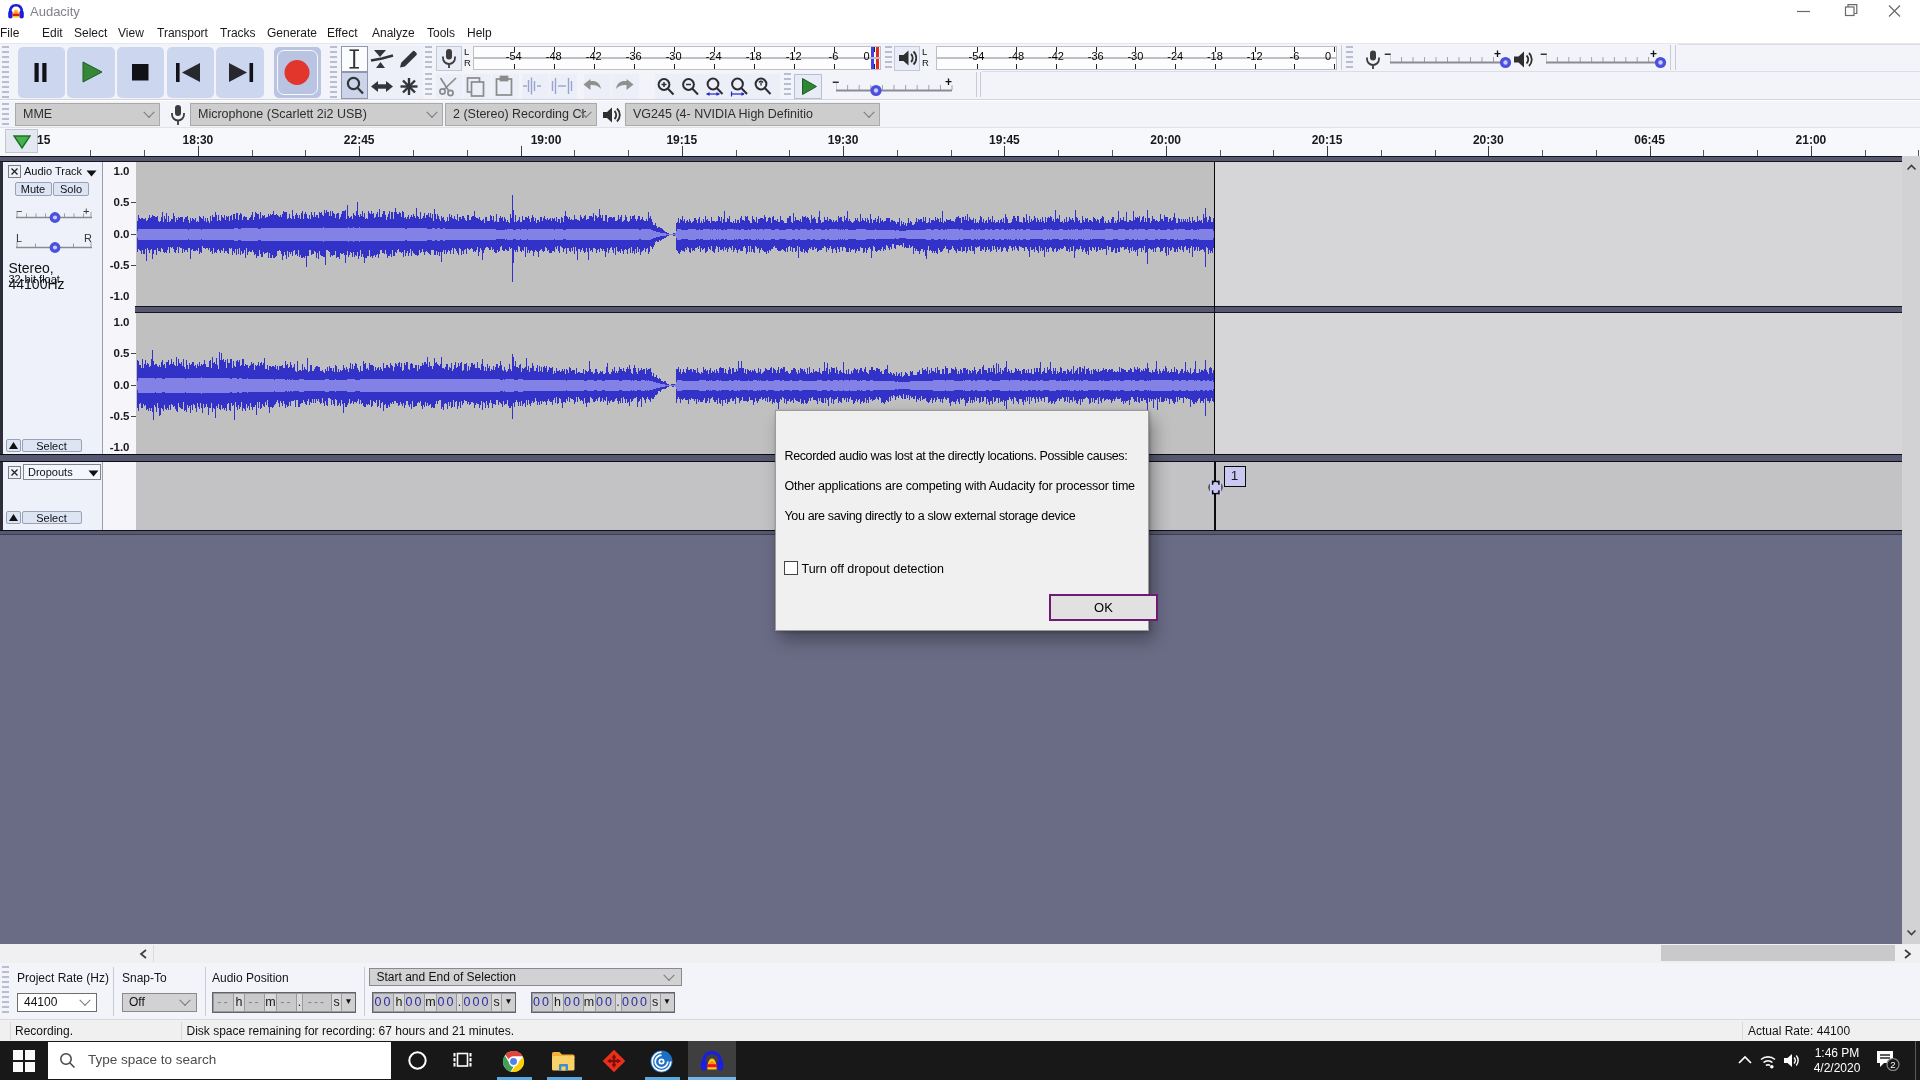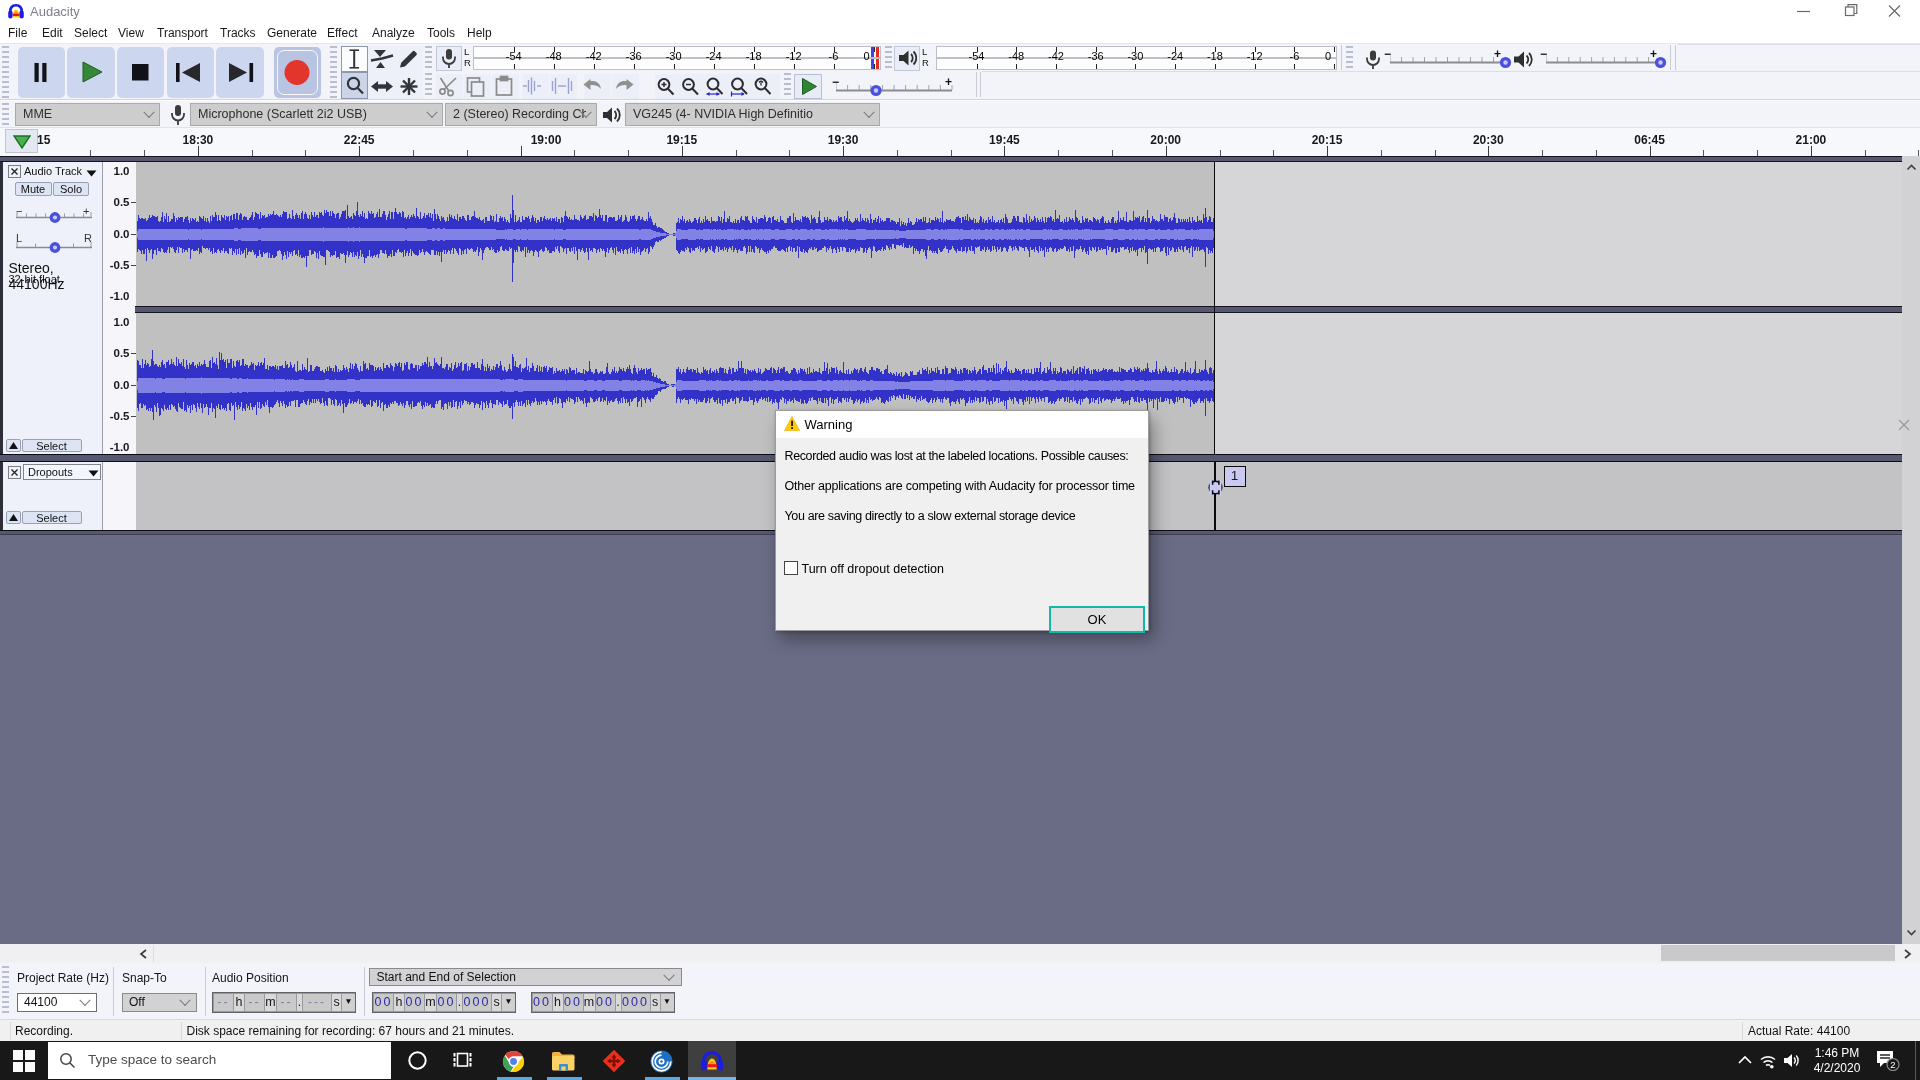--- a/index.html
+++ b/index.html
@@ -33,21 +33,21 @@
   <div class="ab" style="left:30px;top:4px;font-size:13px;color:#80808a">Audacity</div>
   <svg class="ab" style="left:1790px;top:0" width="130" height="23" viewBox="0 0 130 23">
     <line x1="7" y1="11.5" x2="20" y2="11.5" stroke="#696969" stroke-width="1.2"></line>
     <rect x="55.5" y="7" width="8.5" height="8.5" fill="none" stroke="#696969" stroke-width="1.2"></rect>
     <path d="M58 7 v-2.3 h8.8 v8.8 h-2.3" fill="none" stroke="#696969" stroke-width="1.2"></path>
     <path d="M99 5.5 l11 11 M110 5.5 l-11 11" stroke="#696969" stroke-width="1.2"></path>
   </svg>
 </div>
 
 <div class="ab" style="left:0;top:23px;width:1920px;height:21px;background:#fff;border-bottom:1px solid #e8e8ea">
-  <span class="mi" style="left:8px">File</span>
+  <span class="mi" style="left:0">File</span>
   <span class="mi" style="left:42px">Edit</span>
   <span class="mi" style="left:74px">Select</span>
   <span class="mi" style="left:118px">View</span>
   <span class="mi" style="left:157px">Transport</span>
   <span class="mi" style="left:220px">Tracks</span>
   <span class="mi" style="left:267px">Generate</span>
   <span class="mi" style="left:327px">Effect</span>
   <span class="mi" style="left:372px">Analyze</span>
   <span class="mi" style="left:427px">Tools</span>
   <span class="mi" style="left:467px">Help</span>
@@ -611,37 +611,26 @@
 <div class="ab" style="left:1902px;top:156px;width:18px;height:788px;background:#d2d2d4">
   <svg class="ab" style="left:4px;top:7px" width="11" height="9" viewBox="0 0 11 9">
       <path d="M1.5 6.5 L5.5 2.5 l4 4" fill="none" stroke="#3f3f44" stroke-width="1.6"></path>
     </svg>
   <svg class="ab" style="left:4px;top:772px" width="11" height="9" viewBox="0 0 11 9">
       <path d="M1.5 2.5 L5.5 6.5 l4 -4" fill="none" stroke="#3f3f44" stroke-width="1.6"></path>
     </svg>
 </div>
 
 <div class="ab" style="left:775px;top:409.5px;width:374px;height:221px;background:#f0f0f0;border:1px solid #9b9b9b;box-shadow:5px 9px 16px rgba(0,0,0,0.33),1px 1px 3px rgba(0,0,0,0.25)">
-  <div class="ab" style="left:0;top:0;width:372px;height:27px;background:#fff">
-    <svg class="ab" style="left:8px;top:5.5px" width="16" height="15" viewBox="0 0 16 15">
-      <path d="M8 0.5 L15.5 14.5 H0.5 Z" fill="#ffca00" stroke="#e8a800" stroke-width="0.6"></path>
-      <rect x="7.2" y="4.6" width="1.7" height="5.4" fill="#111"></rect>
-      <rect x="7.2" y="11.2" width="1.7" height="1.8" fill="#111"></rect>
-    </svg>
-    <div class="ab" style="left:28.5px;top:6px;font-size:13px;color:#000">Warning</div>
-    <svg class="ab" style="left:1122px;top:8px" width="12" height="12" viewBox="0 0 12 12">
-        <path d="M1 1 l10 10 M11 1 l-10 10" stroke="#9a9a9a" stroke-width="1.3"></path>
-      </svg>
-  </div>
-  <div class="ab" style="left:8.5px;top:38.5px;font-size:12.5px;color:#000;white-space:nowrap;letter-spacing:-0.38px">Recorded audio was lost at the labeled locations. Possible causes:</div>
+  <div class="ab" style="left:8.5px;top:38.5px;font-size:12.5px;color:#000;white-space:nowrap;letter-spacing:-0.38px">Recorded audio was lost at the directly locations. Possible causes:</div>
   <div class="ab" style="left:8.5px;top:68.5px;font-size:12.5px;color:#000;white-space:nowrap;letter-spacing:-0.2px">Other applications are competing with Audacity for processor time</div>
   <div class="ab" style="left:8.5px;top:98.5px;font-size:12.5px;color:#000;white-space:nowrap;letter-spacing:-0.35px">You are saving directly to a slow external storage device</div>
   <div class="ab" style="left:8px;top:150.5px;width:13.5px;height:13.5px;background:#fff;border:1px solid #444"></div>
   <div class="ab" style="left:25.5px;top:151px;font-size:12.5px;color:#000;white-space:nowrap">Turn off dropout detection</div>
-  <div class="ab" style="left:273px;top:195px;width:96px;height:27px;background:#e1e1e1;border:2px solid #14b8a6;font-size:13px;color:#000;text-align:center;line-height:23px">OK</div>
+  <div class="ab" style="left:273px;top:183px;width:109px;height:27px;background:#e1e1e1;border:2px solid #701a75;font-size:13px;color:#000;text-align:center;line-height:23px">OK</div>
 </div>
 
 <div class="ab" style="left:0;top:943.5px;width:1920px;height:19px;background:#f0f0f2">
   <svg class="ab" style="left:139px;top:5px" width="9" height="10" viewBox="0 0 9 10">
       <path d="M7 1 L2 5 l5 4" fill="none" stroke="#3c3c3c" stroke-width="1.7"></path>
     </svg>
   <div class="ab" style="left:152.5px;top:1px;width:1px;height:17px;background:#dcdcde"></div>
   <div class="ab" style="left:1661px;top:1.5px;width:234px;height:16px;background:#c9c9cb"></div>
   <svg class="ab" style="left:1903px;top:5px" width="9" height="10" viewBox="0 0 9 10">
       <path d="M2 1 l5 4 l-5 4" fill="none" stroke="#3c3c3c" stroke-width="1.7"></path>

